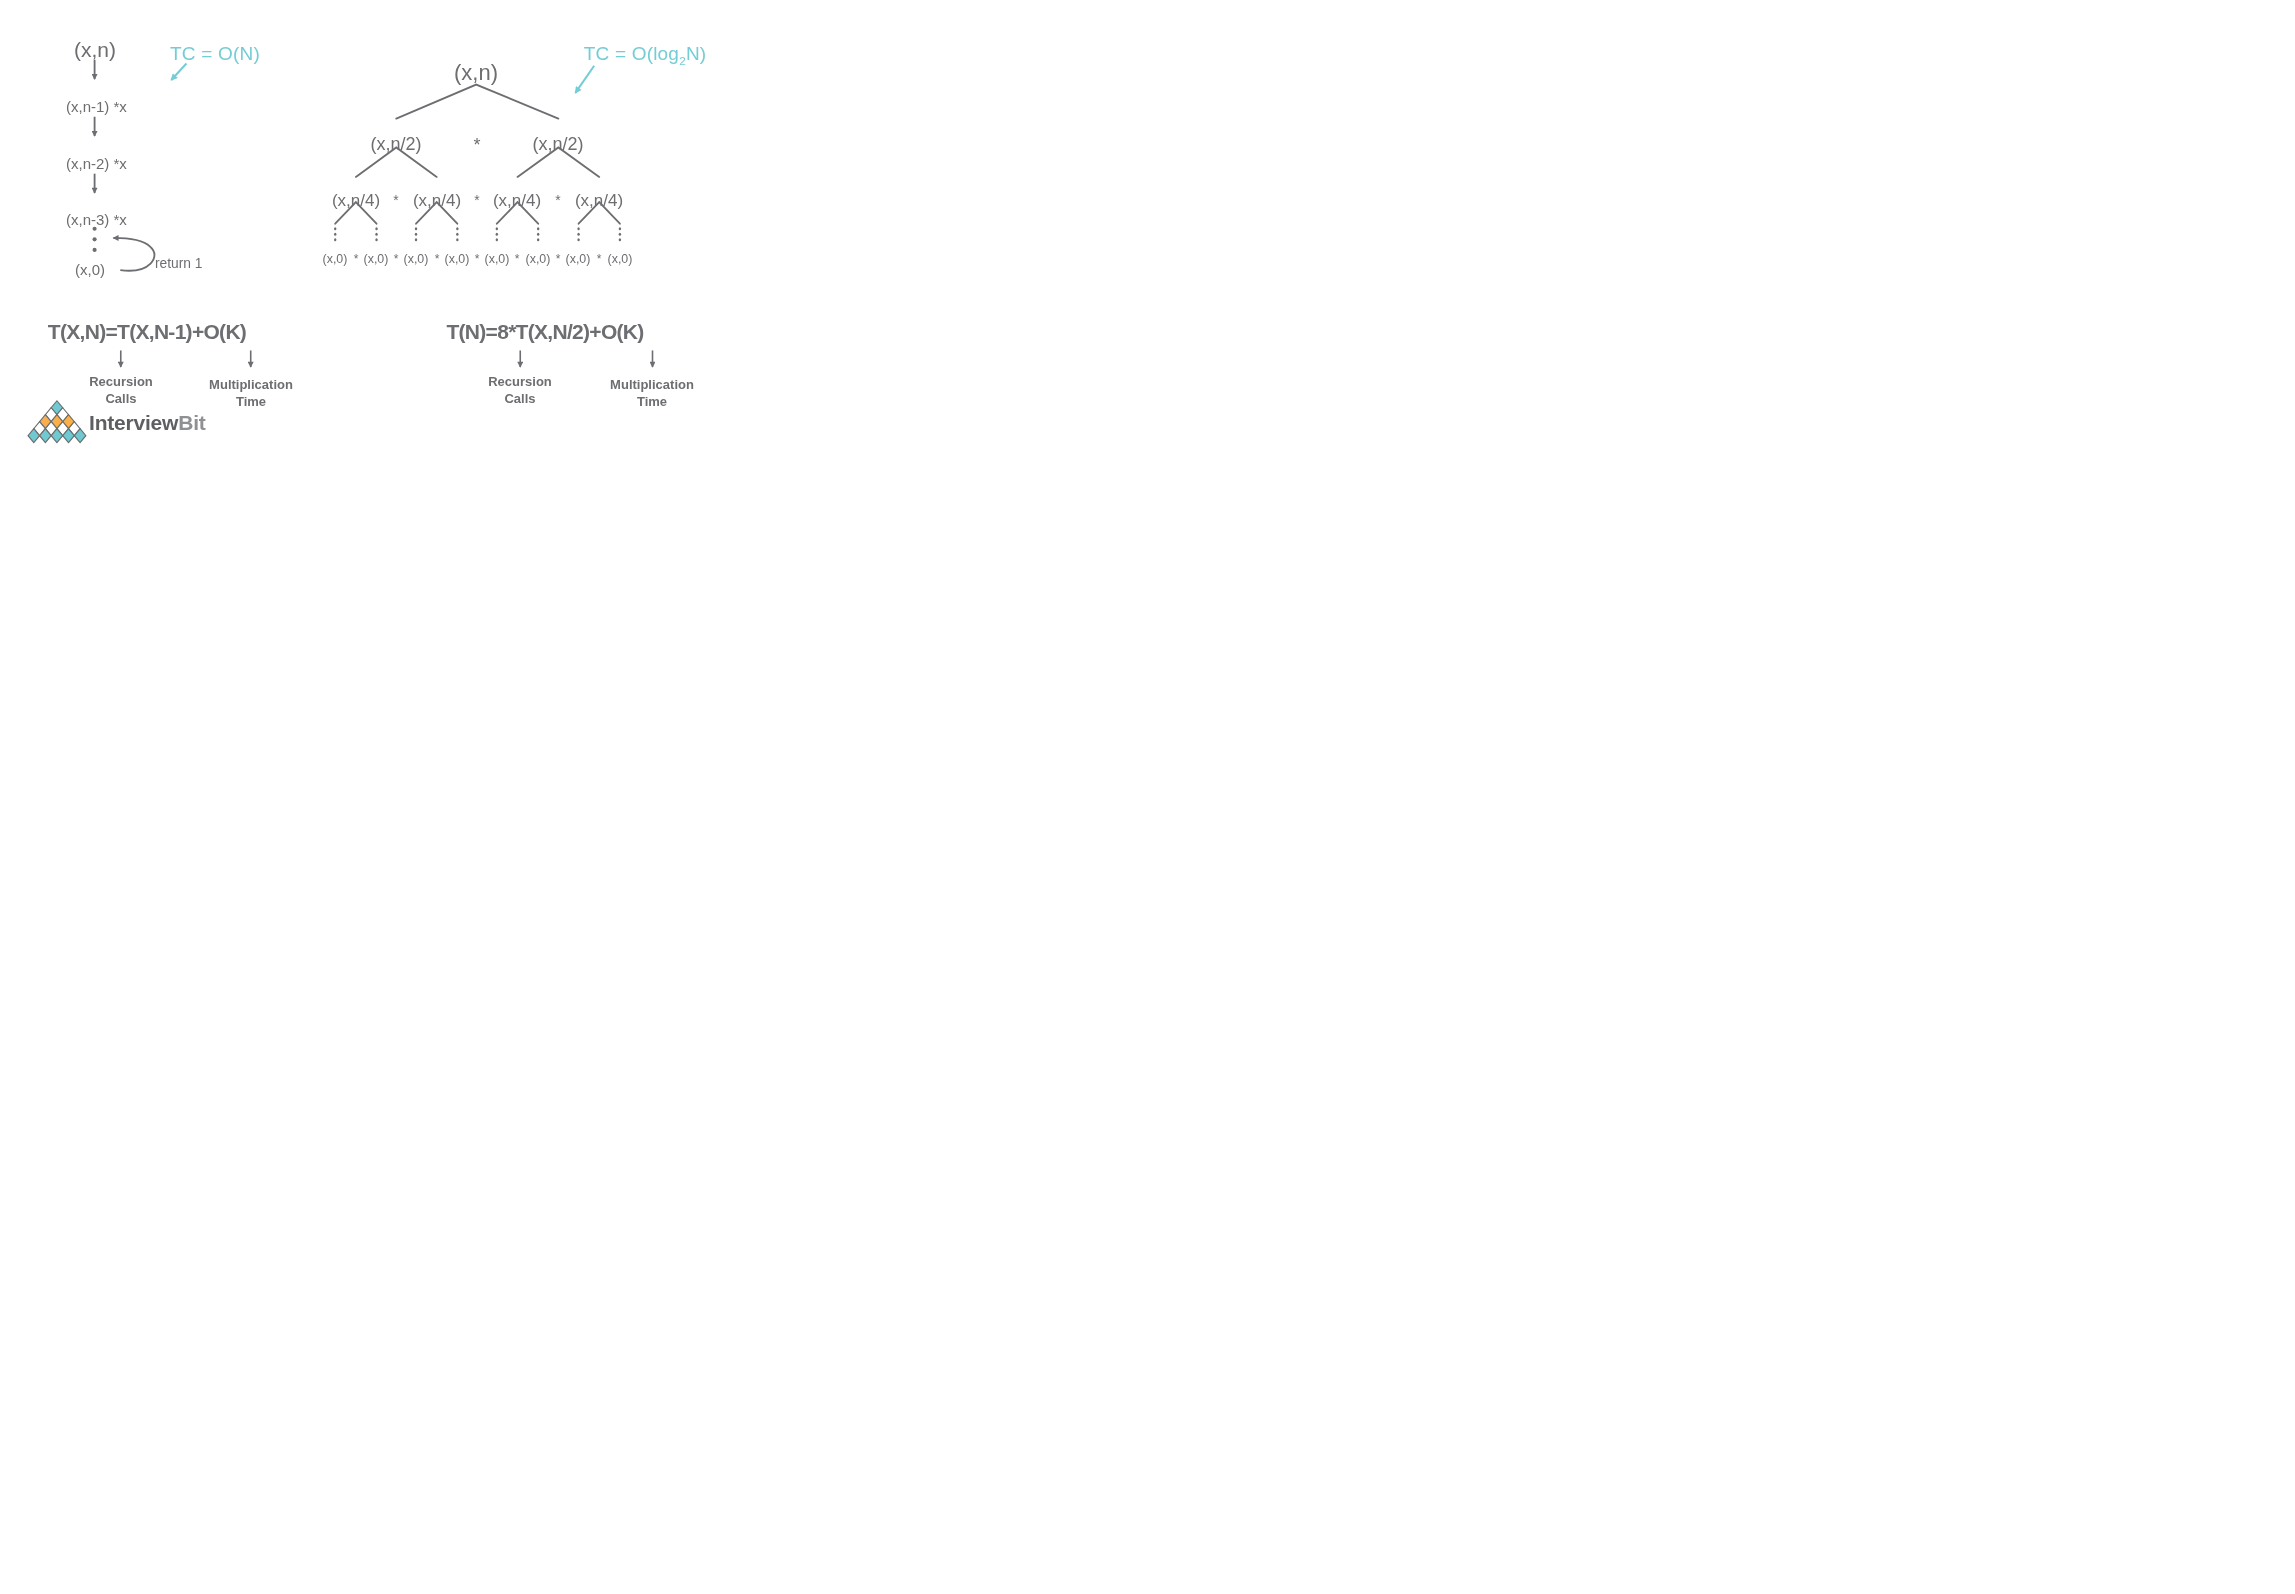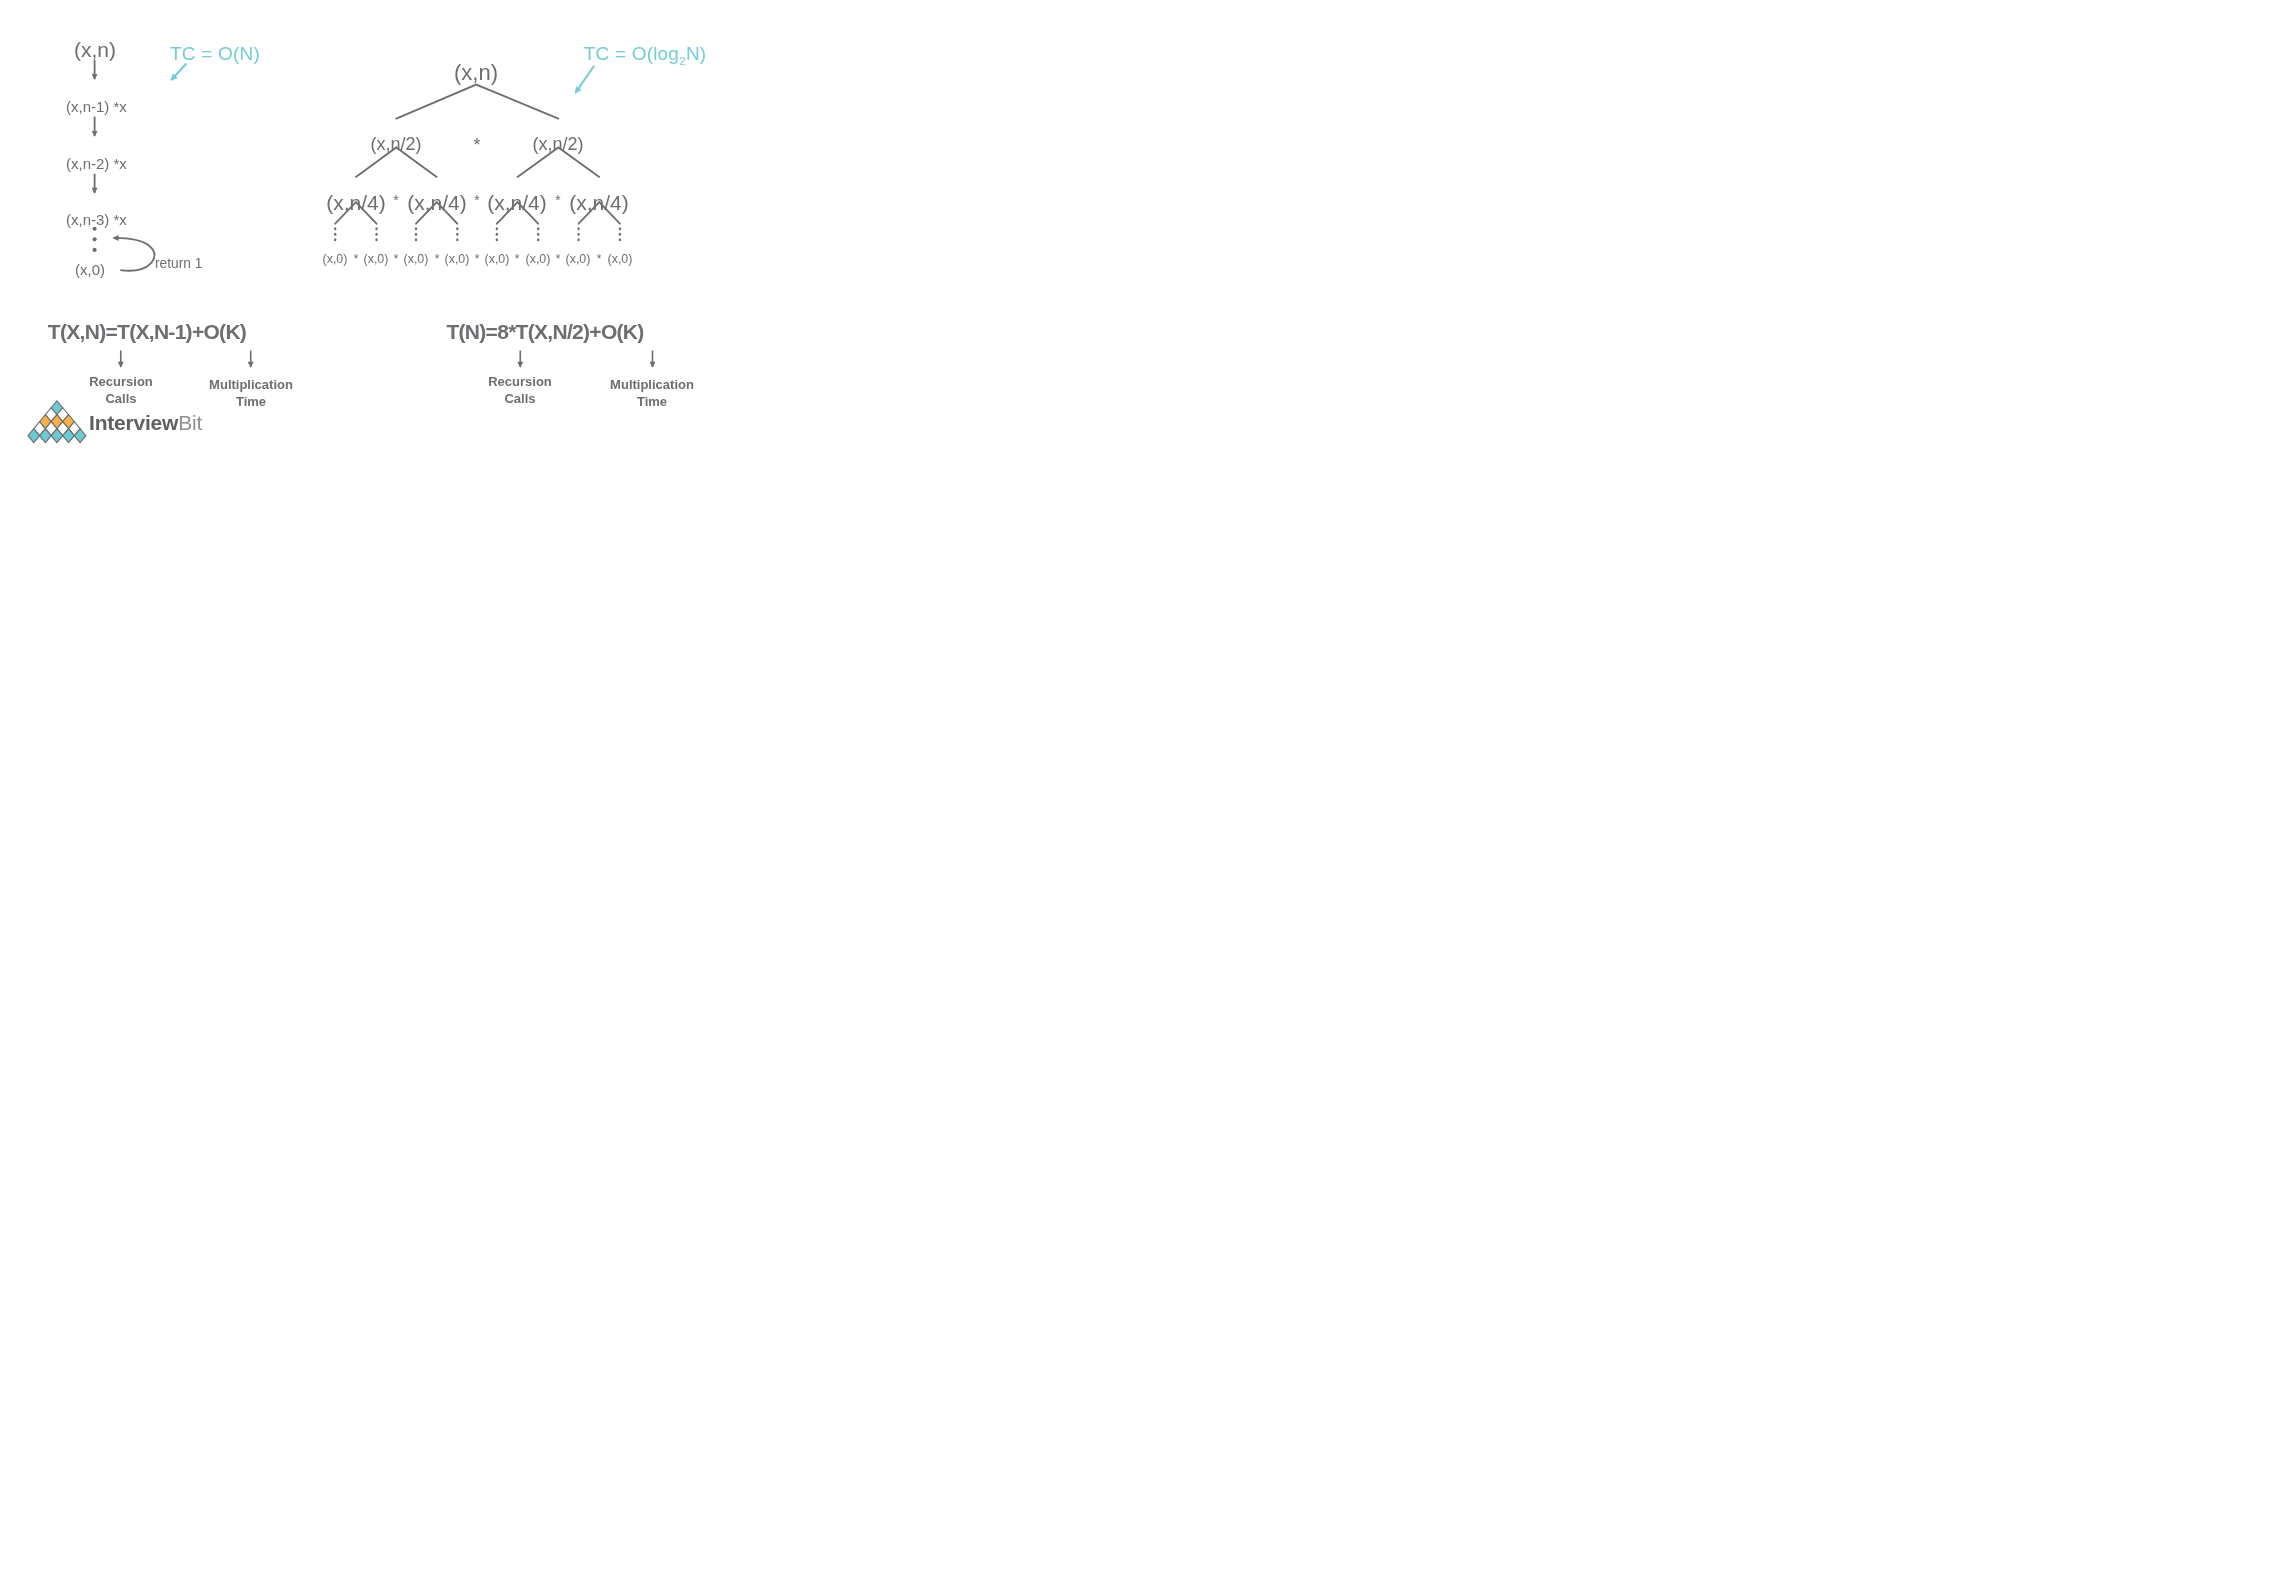--- a/index.html
+++ b/index.html
@@ -5,29 +5,29 @@
   html,body{margin:0;padding:0;background:#ffffff;}
   .stage{
     position:relative;width:720px;height:458px;background:#ffffff;overflow:hidden;
     font-family:"Liberation Sans","DejaVu Sans",sans-serif;
     color:var(--text-gray,#6d6e71);
   }
   .abs{position:absolute;white-space:nowrap;line-height:1.08;}
   .ctr{transform:translateX(-50%);text-align:center;}
   .node{color:var(--text-gray,#6d6e71);margin-top:10px;}
   .fs46{font-size:21px;} .fs48{font-size:22px;} .fs42{font-size:15px;}
-  .fs36{font-size:18px;} .fs34{font-size:21px;} .fs30{font-size:13.8px;} .fs27{font-size:12.4px;} .fs26{font-size:12px;}
+  .fs36{font-size:18px;} .fs34{font-size:17px;} .fs30{font-size:13.8px;} .fs27{font-size:12.4px;} .fs26{font-size:12px;}
   .tc{color:var(--teal-accent,#74cdd5);font-weight:400;font-size:19px;letter-spacing:0.2px;text-align:center;}
   .tc sub{font-size:.62em;line-height:0;}
   .formula{font-weight:700;font-size:21px;letter-spacing:-0.7px;color:var(--text-gray,#6d6e71);}
   .annot{font-weight:700;font-size:13px;line-height:16.5px;color:var(--text-gray,#6d6e71);}
   .svg-overlay{position:absolute;left:0;top:0;pointer-events:none;}
   .wordmark{font-size:21px;letter-spacing:-0.2px;}
   .wordmark .primary{font-weight:700;color:var(--logo-text-primary,#5d5f62);margin-top:12px;}
-  .wordmark .secondary{font-weight:400;color:var(--logo-text-secondary,#8e9093);}
+  .wordmark .secondary{font-weight:700;color:var(--logo-text-secondary,#8e9093);}
 </style>
 </head>
 <body>
 
 <div class="stage">
 
   <svg class="svg-overlay" width="720" height="458" viewBox="0 0 1568 997">
     <defs>
       <marker id="arrowGray" viewBox="0 0 10 10" refX="8.6" refY="5" markerWidth="15" markerHeight="13" orient="auto" markerUnits="userSpaceOnUse">
         <path d="M0 0 L10 5 L0 10 Z" fill="#6d6e71"></path>

